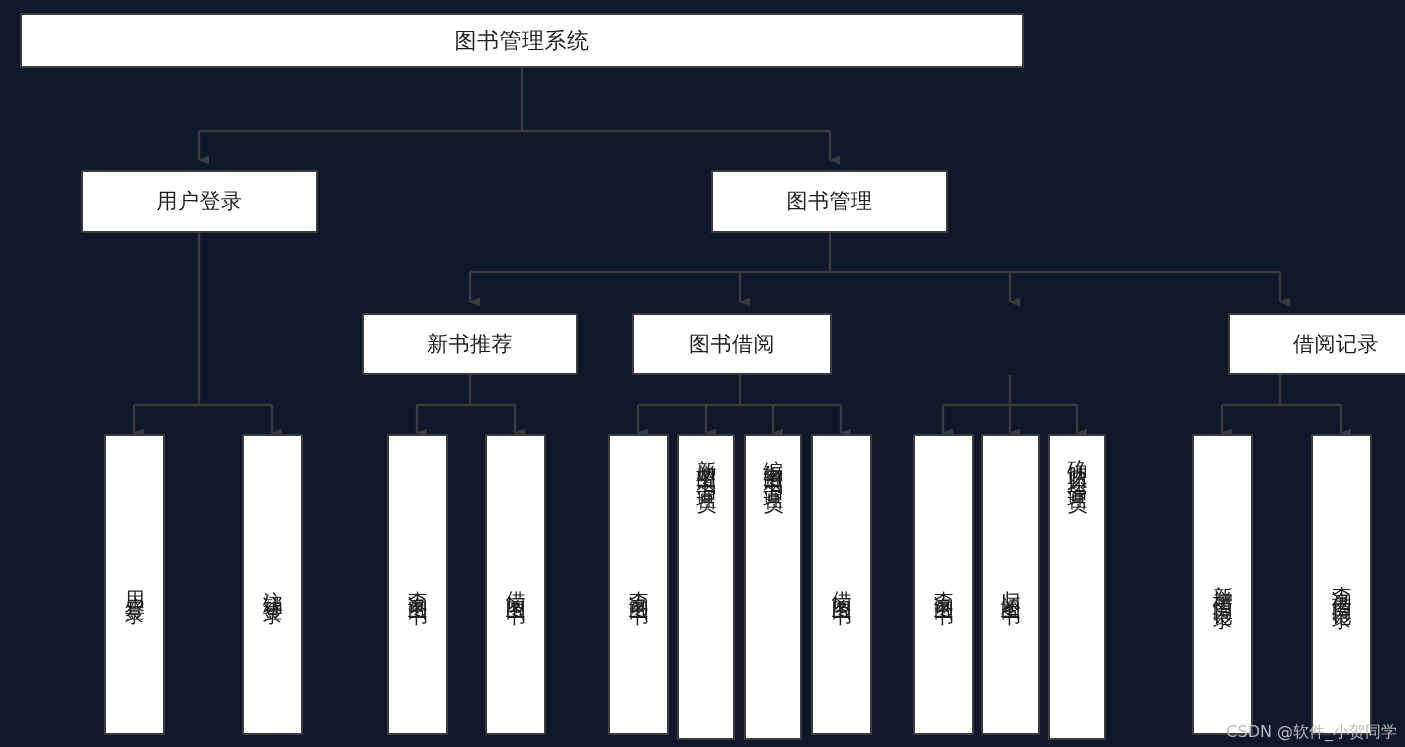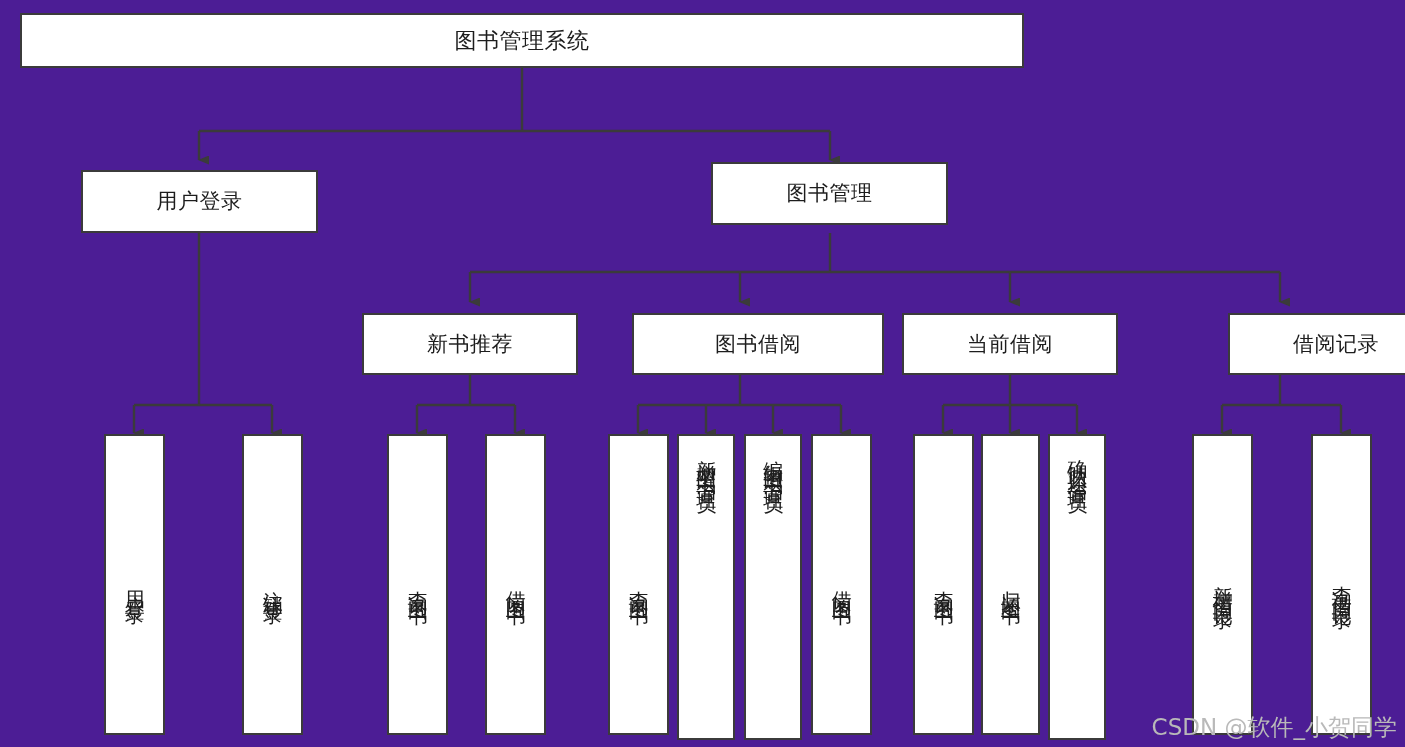--- a/index.html
+++ b/index.html
@@ -7,21 +7,21 @@
     padding: 0;
     background: #ffffff;
   }
   body {
     font-family: "Liberation Sans", "DejaVu Sans", sans-serif;
   }
   #canvas {
     position: relative;
     width: 1405px;
     height: 747px;
-    background: #4c1d95;
+    background: #0f172a;
     overflow: hidden;
   }
   #edges {
     position: absolute;
     left: 0;
     top: 0;
     width: 1405px;
     height: 747px;
   }
   .node {
@@ -58,21 +58,21 @@
     margin: 0 auto;
   }
   .node.v.mid {
     align-items: center;
     padding-top: 0;
   }
   .watermark {
     position: absolute;
     right: 8px;
     bottom: 4px;
-    font-size: 23px;
+    font-size: 16px;
     color: #b9b9b9;
     z-index: 6;
     white-space: nowrap;
     font-family: "DejaVu Sans", sans-serif;
   }
 </style>
 </head>
 <body>
 
 <div id="canvas">
@@ -127,32 +127,29 @@
     </g>
   </svg>
 
   <div class="node root h" style="left:20px; top:13px; width:1004px; height:55px;">
     <span class="label">图书管理系统</span>
   </div>
 
   <div class="node h" style="left:81px; top:170px; width:237px; height:63px;">
     <span class="label">用户登录</span>
   </div>
-  <div class="node h" style="left:711px; top:162px; width:237px; height:63px;">
+  <div class="node h" style="left:711px; top:170px; width:237px; height:63px;">
     <span class="label">图书管理</span>
   </div>
 
   <div class="node h" style="left:362px; top:313px; width:216px; height:62px;align-items:center;">
     <span class="label">新书推荐</span>
   </div>
-  <div class="node h" style="left:632px; top:313px; width:252px; height:62px;">
+  <div class="node h" style="left:632px; top:313px; width:200px; height:62px;">
     <span class="label">图书借阅</span>
-  </div>
-  <div class="node h" style="left:902px; top:313px; width:216px; height:62px;">
-    <span class="label">当前借阅</span>
   </div>
   <div class="node h" style="left:1228px; top:313px; width:216px; height:62px;">
     <span class="label">借阅记录</span>
   </div>
 
   <div class="node v mid" style="left:104px; top:434px; width:61px; height:301px;">
     <span class="label">用户登录</span>
   </div>
   <div class="node v mid" style="left:242px; top:434px; width:61px; height:301px;">
     <span class="label">注销登录</span>

